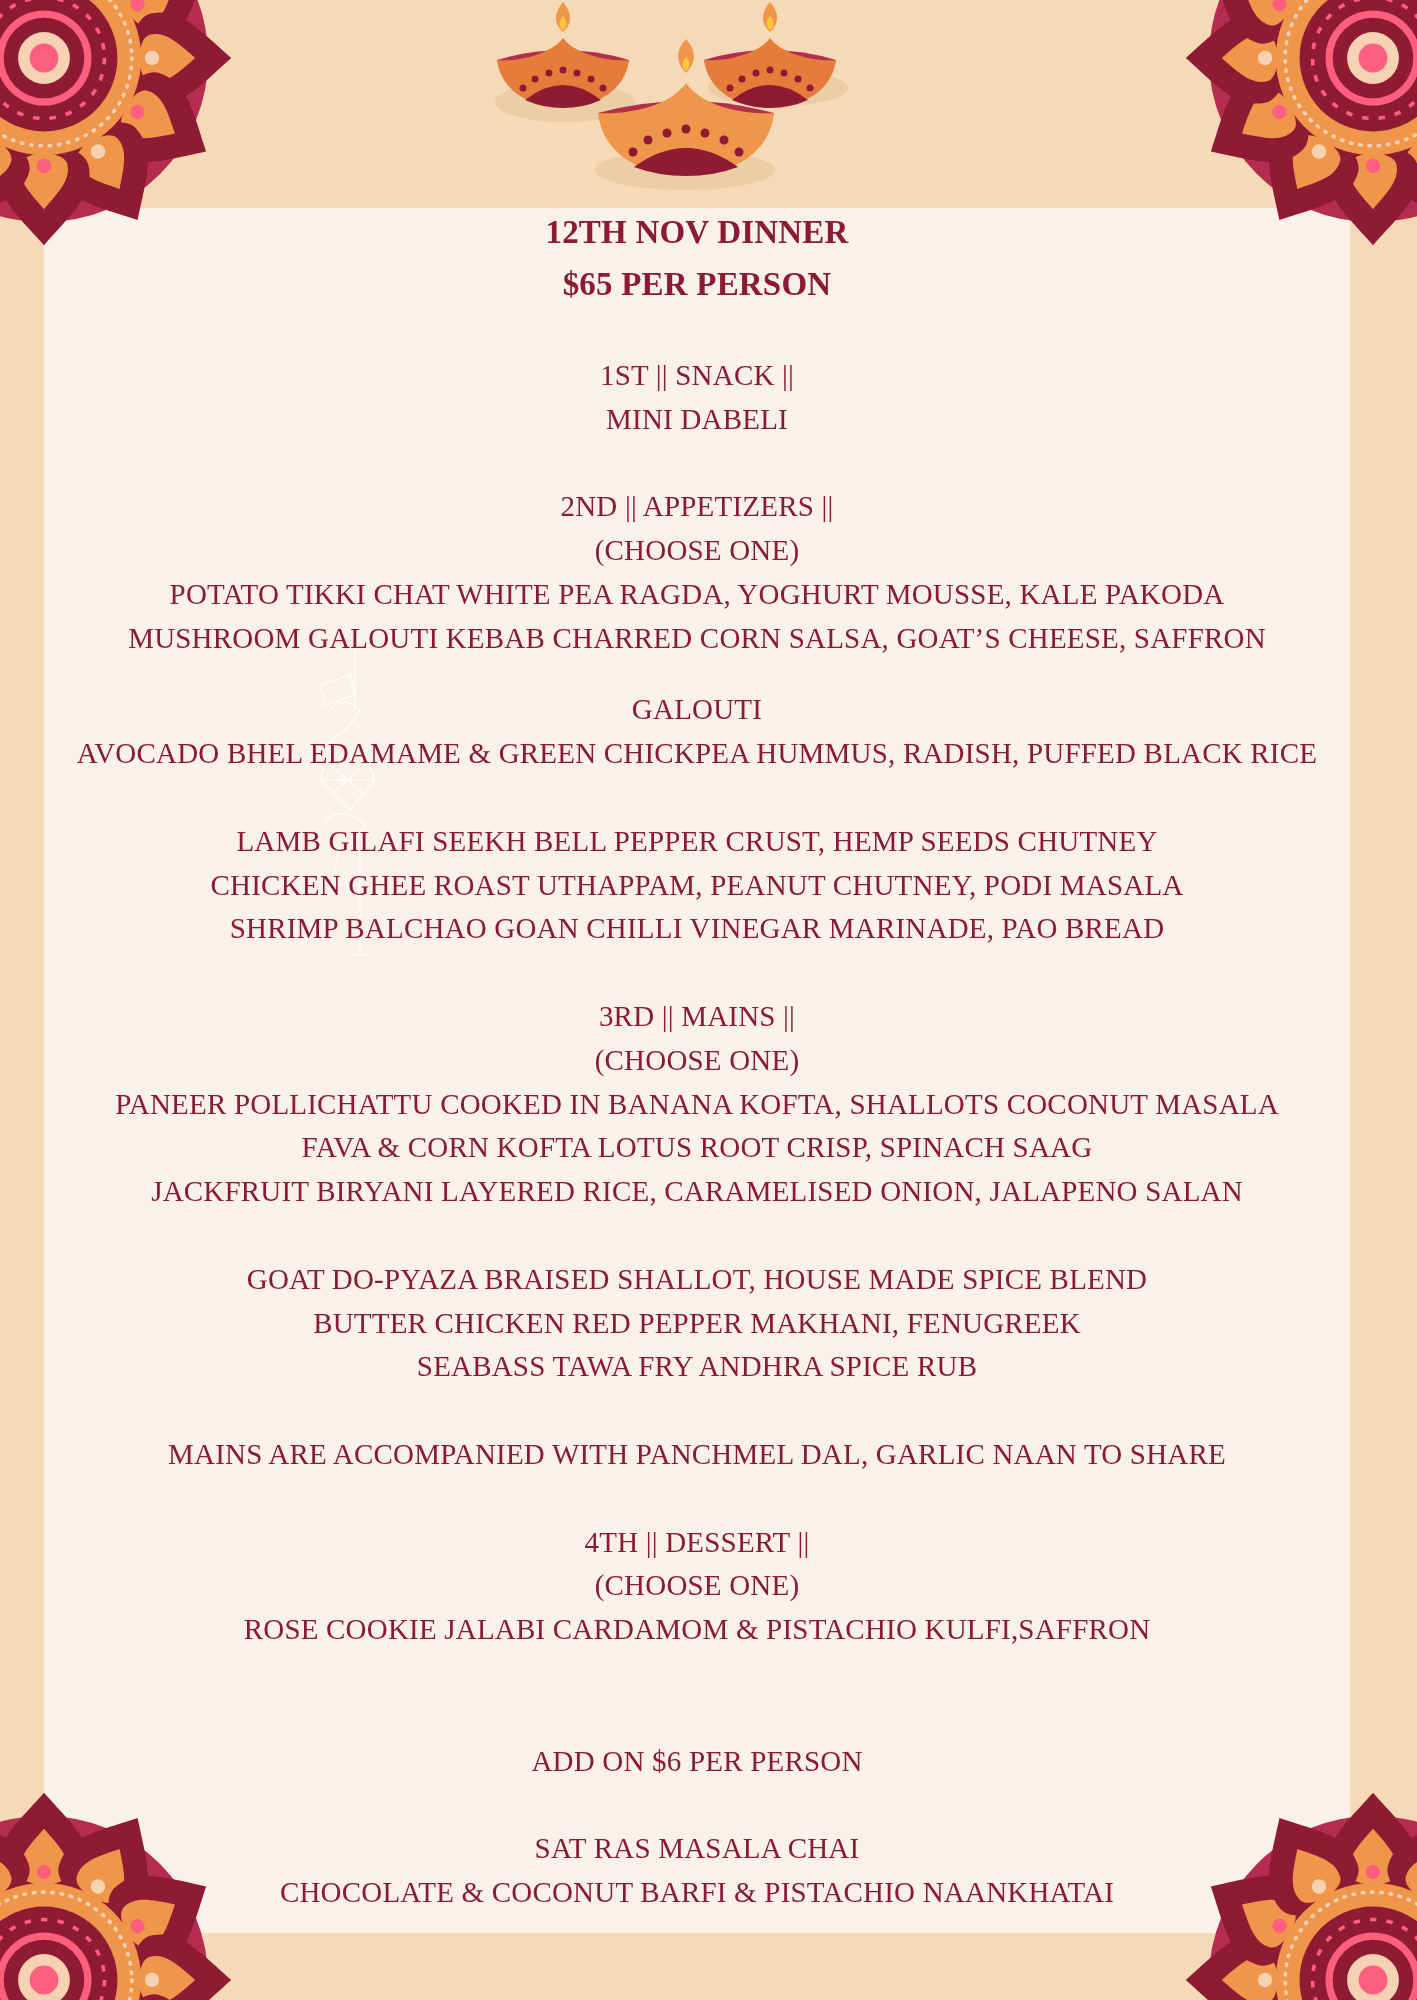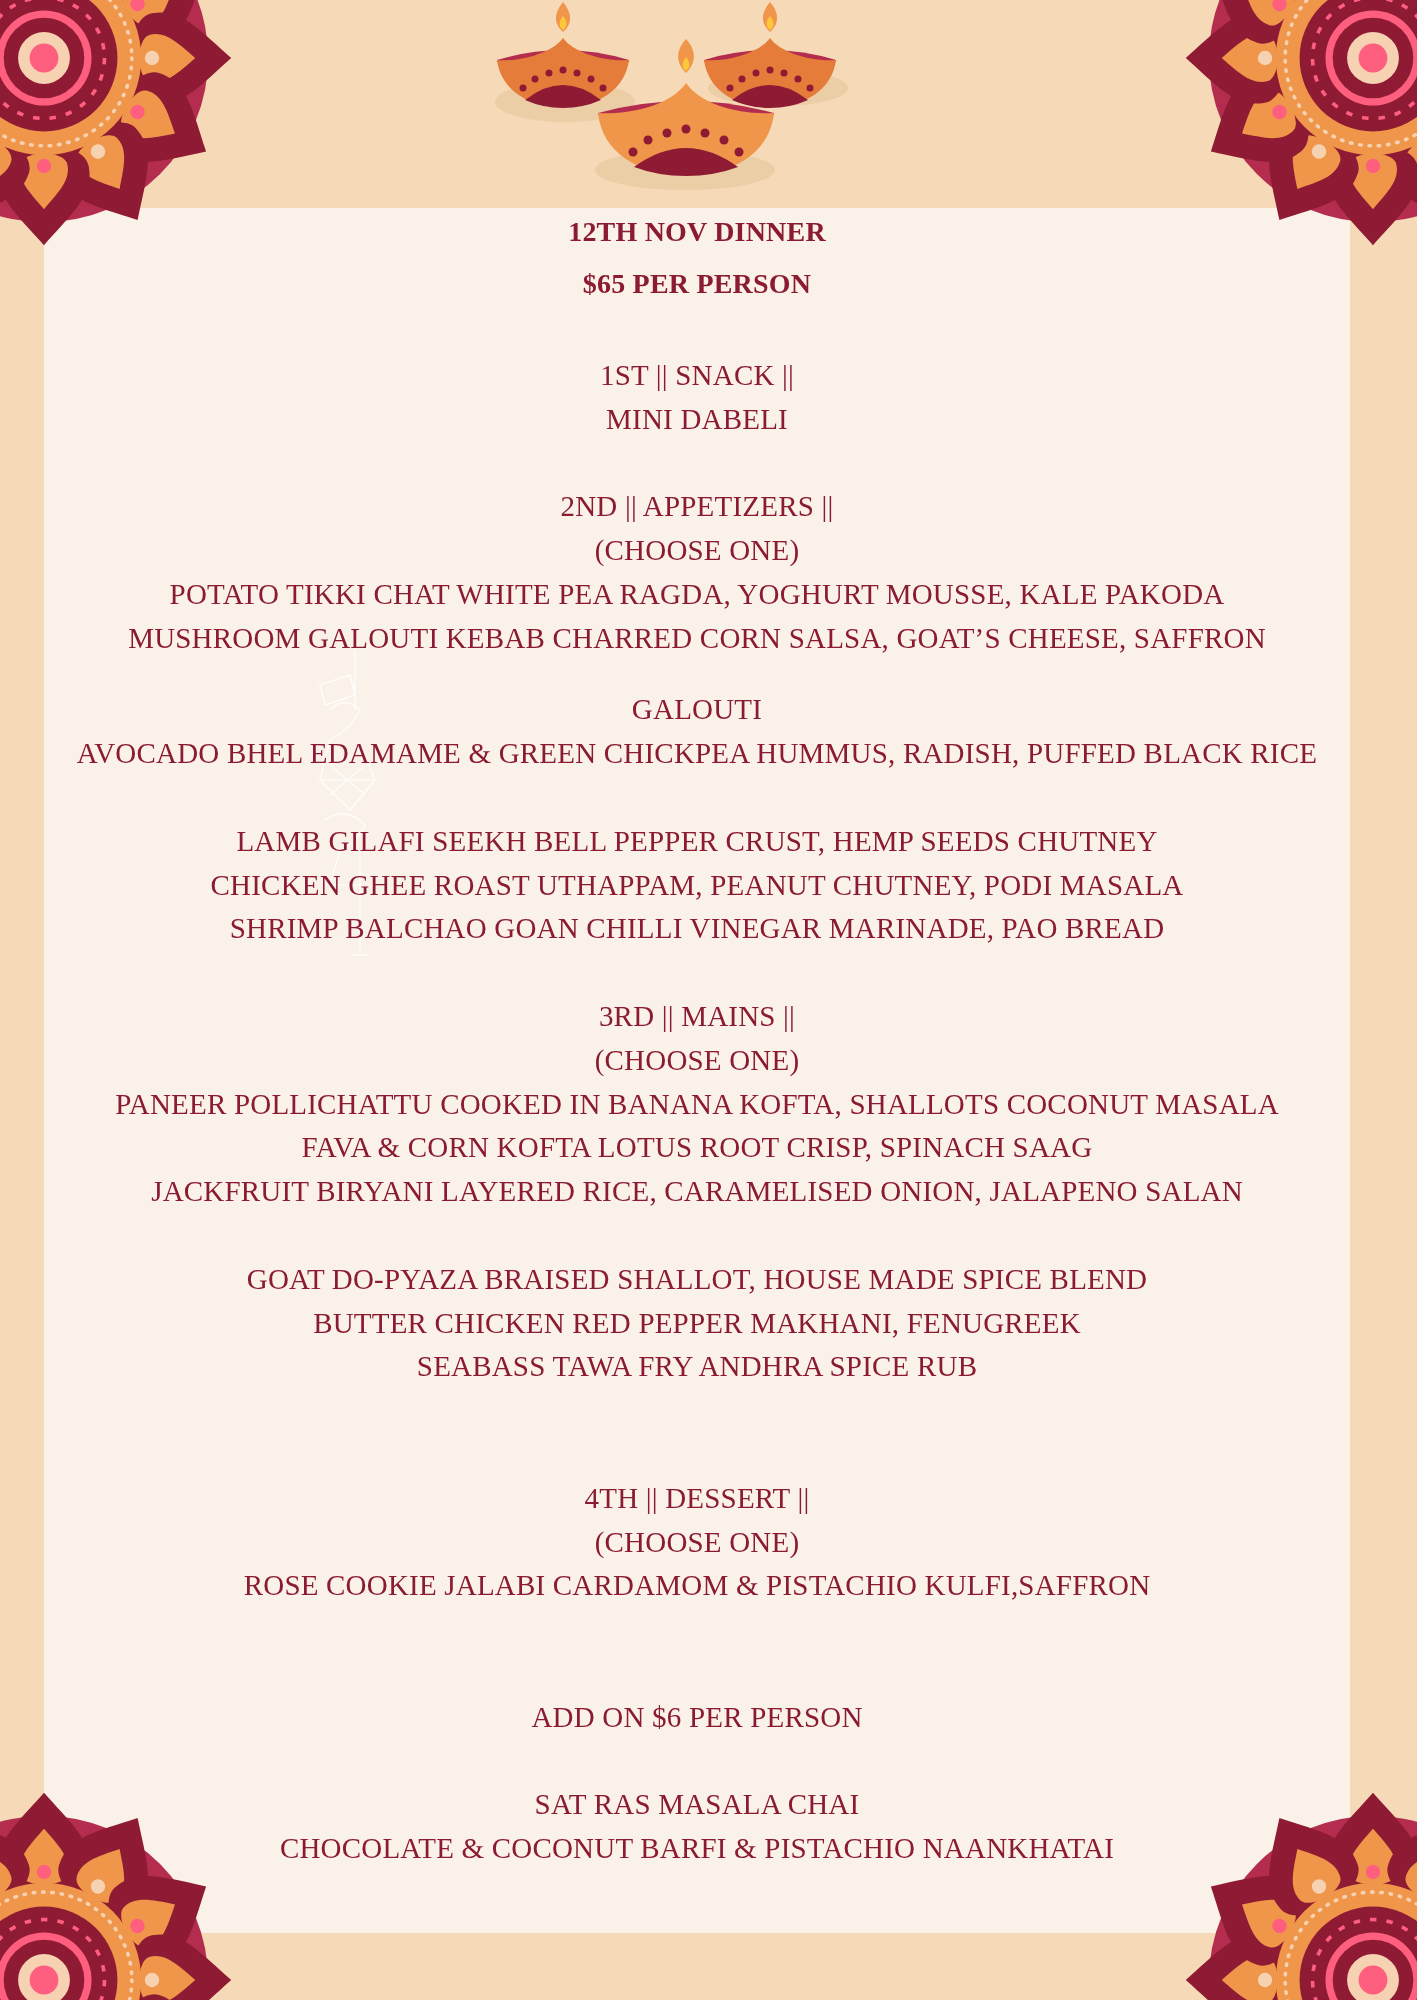--- a/index.html
+++ b/index.html
@@ -13,21 +13,21 @@
     background:#faf2e8;
   }
   .menu {
     position:absolute; left:44px; top:208px; width:1306px;
     text-align:center; color:#8b1a33;
   }
   .line {
     font-size:29px; line-height:43.8px; height:43.8px;
     white-space:nowrap; letter-spacing:0.2px;
   }
-  .title { font-size:28px; font-weight:bold; line-height:52px; height:52px; }
+  .title { font-size:33px; font-weight:bold; line-height:52px; height:52px; }
   .b { font-weight:normal; }
   .n { font-weight:normal;margin-top:28px; }
   .gap { height:43.8px; }
   .lineart { position:absolute; left:300px; top:650px; width:110px; height:310px; opacity:0.9; }
   .corner { position:absolute; width:280px; height:280px; }
   .diyas { position:absolute; left:495px; top:0; width:370px; height:195px; }
 </style>
 </head>
 <body>
 
@@ -149,20 +149,21 @@
   <div class="line b">3RD || MAINS ||</div>
   <div class="line b">(CHOOSE ONE)</div>
   <div class="line"><span class="b">PANEER POLLICHATTU</span> <span class="n">COOKED IN BANANA KOFTA, SHALLOTS COCONUT MASALA</span></div>
   <div class="line"><span class="b">FAVA &amp; CORN KOFTA</span> <span class="n">LOTUS ROOT CRISP, SPINACH SAAG</span></div>
   <div class="line"><span class="b">JACKFRUIT BIRYANI</span> <span class="n">LAYERED RICE, CARAMELISED ONION, JALAPENO SALAN</span></div>
   <div class="gap"></div>
   <div class="line"><span class="b">GOAT DO-PYAZA</span> <span class="n">BRAISED SHALLOT, HOUSE MADE SPICE BLEND</span></div>
   <div class="line"><span class="b">BUTTER CHICKEN</span> <span class="n">RED PEPPER MAKHANI, FENUGREEK</span></div>
   <div class="line"><span class="b">SEABASS TAWA FRY</span> <span class="n">ANDHRA SPICE RUB</span></div>
   <div class="gap"></div>
+  <div class="line b">MAINS ARE ACCOMPANIED WITH PANCHMEL DAL, GARLIC NAAN TO SHARE</div>
   <div class="gap"></div>
 
   <div class="line b">4TH || DESSERT ||</div>
   <div class="line b">(CHOOSE ONE)</div>
   <div class="line"><span class="b">ROSE COOKIE JALABI</span> <span class="n">CARDAMOM &amp; PISTACHIO KULFI,SAFFRON</span></div>
   <div class="gap"></div>
   <div class="gap"></div>
 
   <div class="line b">ADD ON $6 PER PERSON</div>
   <div class="gap"></div>

